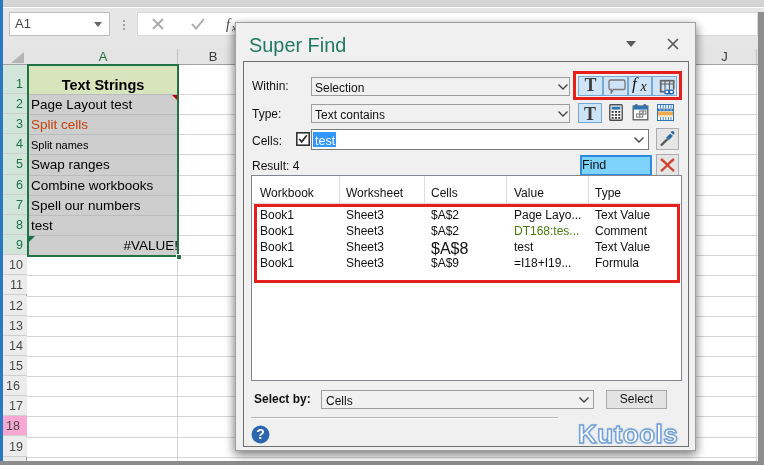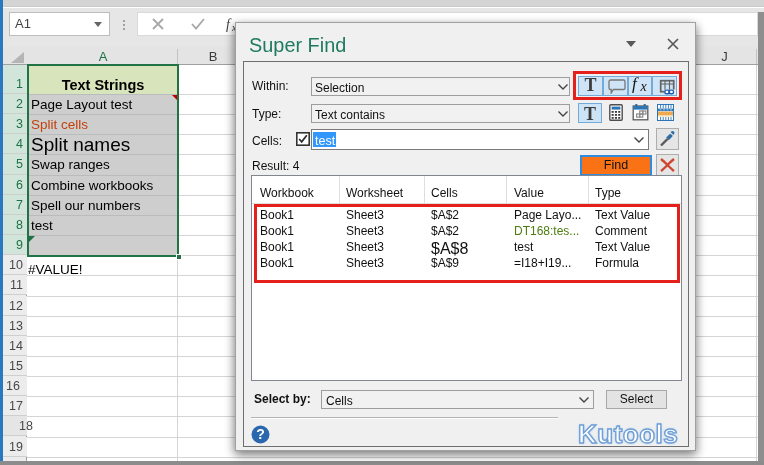--- a/index.html
+++ b/index.html
@@ -63,41 +63,41 @@
 <div class="abs" style="left:3px;top:214.9px;width:24px;height:20.2px;background:#d2e5db;border-bottom:1px solid #cfcfcf;font-size:12.5px;color:#1e7145;text-align:right;padding-right:4px;line-height:20.2px;">8</div>
 <div class="abs" style="left:3px;top:235.0px;width:24px;height:20.2px;background:#d2e5db;border-bottom:1px solid #cfcfcf;font-size:12.5px;color:#1e7145;text-align:right;padding-right:4px;line-height:20.2px;">9</div>
 <div class="abs" style="left:3px;top:255.2px;width:24px;height:20.2px;background:#ececec;border-bottom:1px solid #cfcfcf;font-size:12.5px;color:#484848;text-align:right;padding-right:4px;line-height:20.2px;">10</div>
 <div class="abs" style="left:3px;top:275.4px;width:24px;height:20.1px;background:#ececec;border-bottom:1px solid #cfcfcf;font-size:12.5px;color:#484848;text-align:right;padding-right:4px;line-height:20.1px;">11</div>
 <div class="abs" style="left:3px;top:295.5px;width:24px;height:20.1px;background:#ececec;border-bottom:1px solid #cfcfcf;font-size:12.5px;color:#484848;text-align:right;padding-right:4px;line-height:20.1px;">12</div>
 <div class="abs" style="left:3px;top:315.6px;width:24px;height:20.1px;background:#ececec;border-bottom:1px solid #cfcfcf;font-size:12.5px;color:#484848;text-align:right;padding-right:4px;line-height:20.1px;">13</div>
 <div class="abs" style="left:3px;top:335.8px;width:24px;height:20.2px;background:#ececec;border-bottom:1px solid #cfcfcf;font-size:12.5px;color:#484848;text-align:right;padding-right:4px;line-height:20.2px;">14</div>
 <div class="abs" style="left:3px;top:355.9px;width:24px;height:20.1px;background:#ececec;border-bottom:1px solid #cfcfcf;font-size:12.5px;color:#484848;text-align:right;padding-right:4px;line-height:20.1px;">15</div>
 <div class="abs" style="left:3px;top:376.1px;width:24px;height:20.2px;background:#ececec;border-bottom:1px solid #cfcfcf;font-size:12.5px;color:#484848;text-align:right;padding-right:7px;line-height:20.2px;">16</div>
 <div class="abs" style="left:3px;top:396.2px;width:24px;height:20.1px;background:#ececec;border-bottom:1px solid #cfcfcf;font-size:12.5px;color:#484848;text-align:right;padding-right:4px;line-height:20.1px;">17</div>
-<div class="abs" style="left:3px;top:416.4px;width:24px;height:20.1px;background:#e5e5e5;border-bottom:1px solid #cfcfcf;font-size:12.5px;color:#484848;text-align:left;padding-right:4px;line-height:20.1px;padding-left:16px;">18</div>
+<div class="abs" style="left:3px;top:416.4px;width:24px;height:20.1px;background:#f9a8d4;border-bottom:1px solid #cfcfcf;font-size:12.5px;color:#484848;text-align:center;padding-right:4px;line-height:20.1px;">18</div>
 <div class="abs" style="left:3px;top:436.5px;width:24px;height:20.2px;background:#ececec;border-bottom:1px solid #cfcfcf;font-size:12.5px;color:#484848;text-align:right;padding-right:4px;line-height:20.2px;">19</div>
 <div class="abs" style="left:28px;top:65px;width:150px;height:29px;background:#d8e4bc;"></div>
 <div class="abs" style="left:28px;top:94px;width:150px;height:161.2px;background:#cecece;"></div>
 <div class="abs" style="left:28px;top:114.2px;width:150px;height:1px;background:#b9bcbf;"></div>
 <div class="abs" style="left:28px;top:134.3px;width:150px;height:1px;background:#b9bcbf;"></div>
 <div class="abs" style="left:28px;top:154.4px;width:150px;height:1px;background:#b9bcbf;"></div>
 <div class="abs" style="left:28px;top:174.6px;width:150px;height:1px;background:#b9bcbf;"></div>
 <div class="abs" style="left:28px;top:194.8px;width:150px;height:1px;background:#b9bcbf;"></div>
 <div class="abs" style="left:28px;top:214.9px;width:150px;height:1px;background:#b9bcbf;"></div>
 <div class="abs" style="left:28px;top:235.0px;width:150px;height:1px;background:#b9bcbf;"></div>
 <div class="abs" style="left:28px;top:94px;width:150px;height:1px;background:#b9bcbf;"></div>
 <div class="abs" style="left:28px;top:65px;width:150px;height:29px;font-size:14.5px;font-weight:bold;color:#000;text-align:center;line-height:41px;">Text Strings</div>
 <div class="abs" style="left:31px;top:94.0px;width:160px;height:20px;font-size:13.5px;color:#000;line-height:22px;white-space:nowrap;">Page Layout test</div>
 <div class="abs" style="left:31px;top:114.2px;width:160px;height:20px;font-size:13.5px;color:#c2410c;line-height:22px;white-space:nowrap;">Split cells</div>
-<div class="abs" style="left:31px;top:134.3px;width:160px;height:20px;font-size:19px;color:#000;line-height:22px;white-space:nowrap;">Split names</div>
+<div class="abs" style="left:31px;top:134.3px;width:160px;height:20px;font-size:11px;color:#000;line-height:22px;white-space:nowrap;">Split names</div>
 <div class="abs" style="left:31px;top:154.4px;width:160px;height:20px;font-size:13.5px;color:#000;line-height:22px;white-space:nowrap;">Swap ranges</div>
 <div class="abs" style="left:31px;top:174.6px;width:160px;height:20px;font-size:13.5px;color:#000;line-height:22px;white-space:nowrap;">Combine workbooks</div>
 <div class="abs" style="left:31px;top:194.8px;width:160px;height:20px;font-size:13.5px;color:#000;line-height:22px;white-space:nowrap;">Spell our numbers</div>
 <div class="abs" style="left:31px;top:214.9px;width:160px;height:20px;font-size:13.5px;color:#000;line-height:22px;white-space:nowrap;">test</div>
-<div class="abs" style="left:28px;top:235.0px;width:150px;height:20px;font-size:13.5px;color:#000;text-align:left;line-height:22px;margin-top:24px;">#VALUE!</div>
+<div class="abs" style="left:28px;top:235.0px;width:150px;height:20px;font-size:13.5px;color:#000;text-align:right;line-height:22px;">#VALUE!</div>
 <div class="abs" style="left:172px;top:95.0px;width:0;height:0;border-left:6px solid transparent;border-top:6px solid #c00000;"></div>
 <div class="abs" style="left:29px;top:236.0px;width:0;height:0;border-right:6px solid transparent;border-top:6px solid #1e7145;"></div>
 <div class="abs" style="left:27px;top:64px;width:152px;height:193.2px;border:2px solid #217346;"></div>
 <div class="abs" style="left:176px;top:254.2px;width:6px;height:6px;background:#217346;border:1px solid #fff;"></div>
 <div class="abs" style="left:0;top:461px;width:764px;height:4px;background:#8c8c8c;"></div>
 <div class="abs" style="left:758px;top:12px;width:6px;height:449px;background:#8e8e8e;"></div>
 <div class="abs" style="left:0;top:0;width:3px;height:461px;background:#2979c0;"></div>
 <div class="abs" style="left:235px;top:22px;width:461px;height:429px;background:#f0f0f0;border:1px solid #a0a0a0;box-shadow:-2px 3px 9px rgba(0,0,0,0.33), 2px 4px 9px rgba(0,0,0,0.28);"></div>
 <div class="abs" style="left:249px;top:33px;font-size:20.5px;color:#1f7a5f;letter-spacing:0px;transform:scaleX(0.97);transform-origin:0 0;">Super Find</div>
 <div class="abs" style="left:626px;top:41px;width:0;height:0;border-left:5px solid transparent;border-right:5px solid transparent;border-top:6px solid #595959;"></div>
@@ -190,21 +190,21 @@
     <path d="M1.5 1.5 L6 6 L10.5 1.5" stroke="#444" stroke-width="1.4" fill="none"></path>
   </svg>
 <div class="abs" style="left:656px;top:128px;width:23px;height:22px;background:#e5e5e5;border:1px solid #adadad;"></div>
 <svg class="abs" style="left:659px;top:130px;" width="17" height="17" viewBox="0 0 17 17">
 <path d="M2 15.5 L8.5 9" stroke="#5a5a5a" stroke-width="2.4"></path>
 <path d="M7.2 7.6 l2.6 2.6 l3.6 -3.6 a1.85 1.85 0 0 0 -2.6 -2.6 z" fill="#2e6da4"></path>
 <path d="M12.2 1.6 a1.9 1.9 0 0 1 2.7 2.7 l-1 1 l-2.7 -2.7 z" fill="#2e6da4"></path>
 <path d="M11.1 2.5 L14 5.4" stroke="#e5e5e5" stroke-width="1.1"></path>
 </svg>
 <div class="abs" style="left:252px;top:159px;font-size:12px;color:#111;">Result: 4</div>
-<div class="abs" style="left:580px;top:155px;width:72px;height:21px;background:#f97316;border:2px solid #2f8be0;font-size:12.5px;color:#111;text-align:center;line-height:17px;">Find</div>
+<div class="abs" style="left:580px;top:155px;width:72px;height:21px;background:#7dd3fc;border:2px solid #2f8be0;font-size:12.5px;color:#111;text-align:left;line-height:17px;">Find</div>
 <div class="abs" style="left:656px;top:154px;width:23px;height:22px;background:#e5e5e5;border:1px solid #adadad;"></div>
 <svg class="abs" style="left:659px;top:157px;" width="17" height="16" viewBox="0 0 17 16">
 <path d="M2 2 C6 5 11 11 15 14 M15 2 C11 5 6 11 2 14" stroke="#d0452f" stroke-width="2.4" fill="none"></path>
 </svg>
 <div class="abs" style="left:251px;top:175px;width:431px;height:206px;background:#fff;border:1px solid #82878f;"></div>
 <div class="abs" style="left:260px;top:186px;font-size:12px;color:#111;">Workbook</div>
 <div class="abs" style="left:346px;top:186px;font-size:12px;color:#111;">Worksheet</div>
 <div class="abs" style="left:431px;top:186px;font-size:12px;color:#111;">Cells</div>
 <div class="abs" style="left:514px;top:186px;font-size:12px;color:#111;">Value</div>
 <div class="abs" style="left:595px;top:186px;font-size:12px;color:#111;">Type</div>

